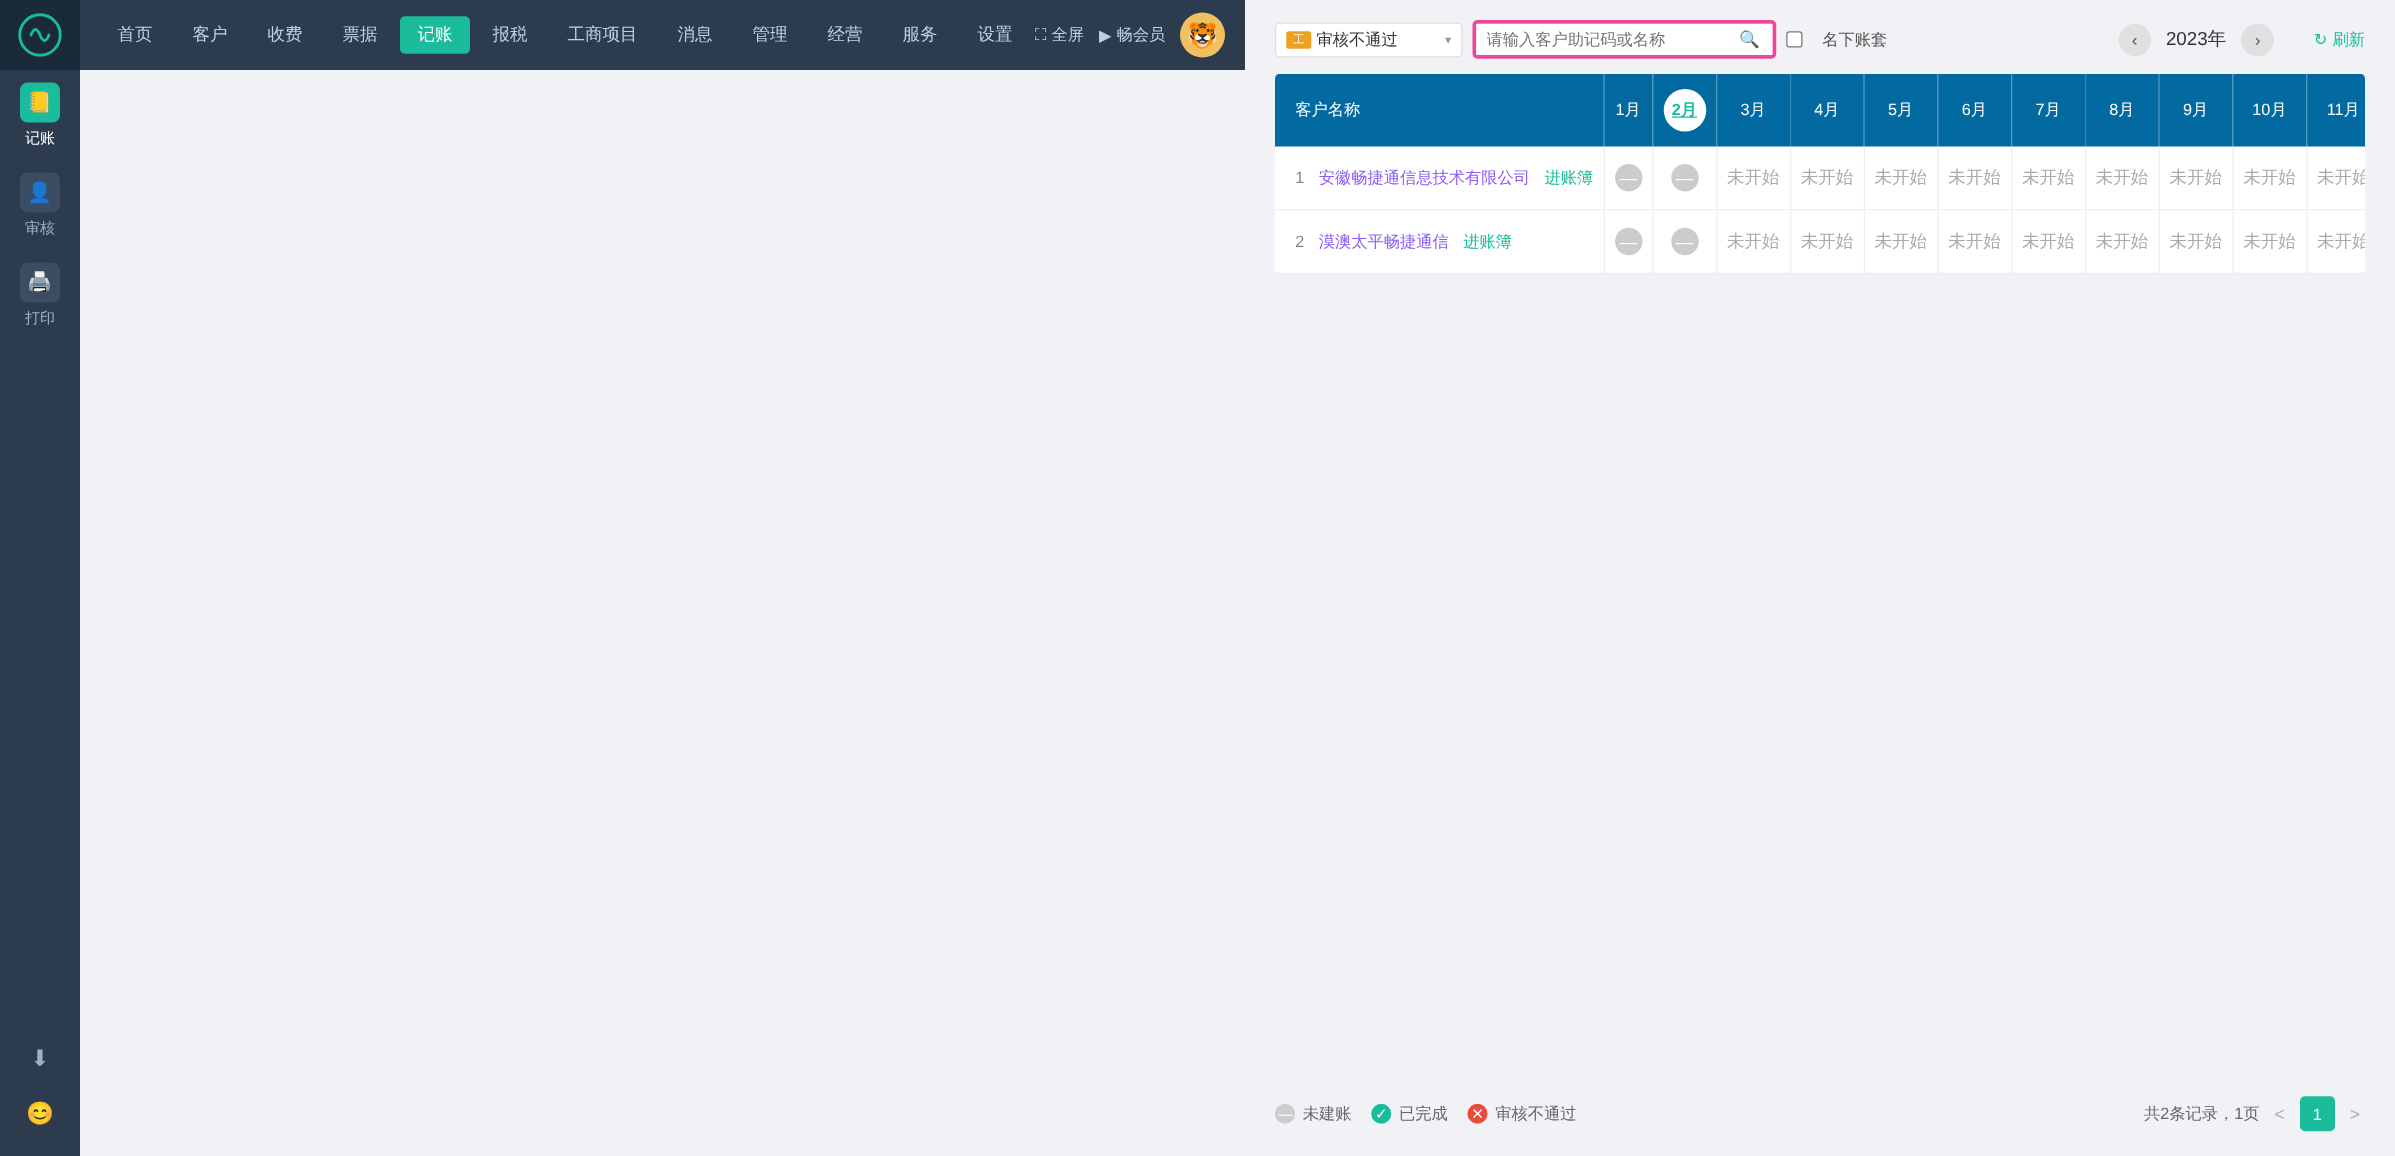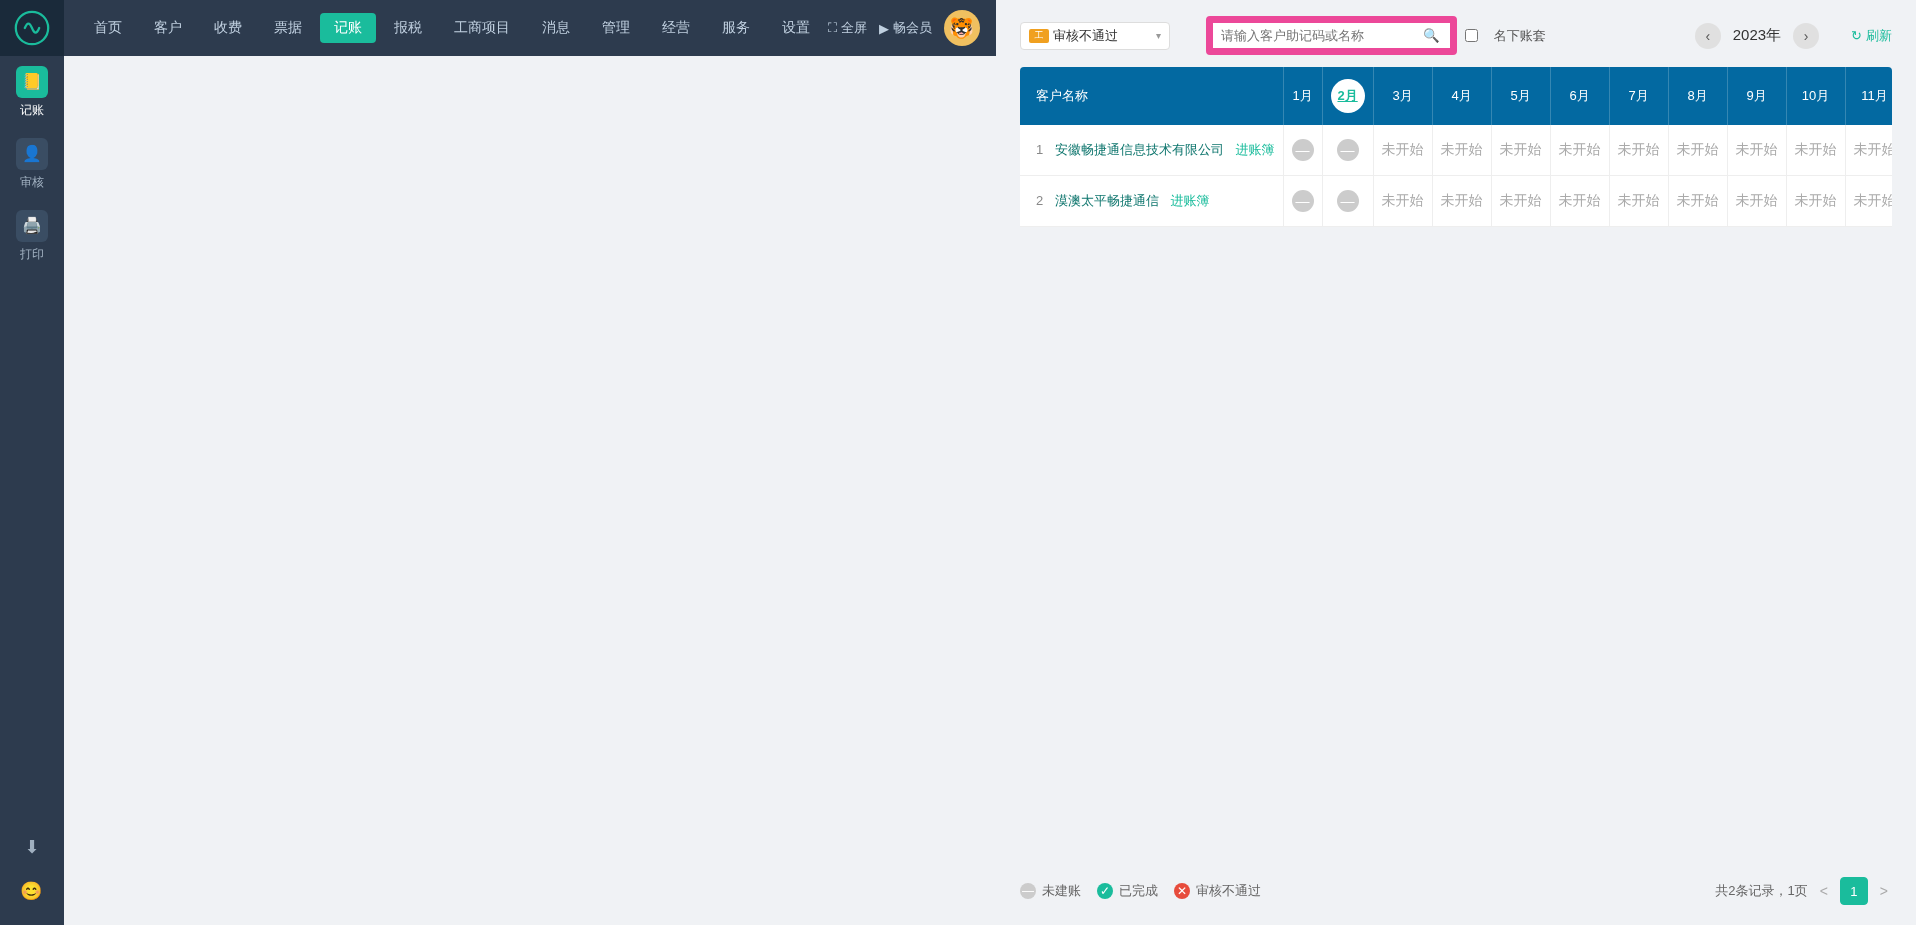--- a/index.html
+++ b/index.html
@@ -119,22 +119,22 @@
     }
     .employee-select .emp-icon {
       width: 20px; height: 14px; background: #f0a020; border-radius: 2px;
       display: flex; align-items: center; justify-content: center;
       font-size: 9px; color: #fff;
     }
     .employee-select .emp-label { flex: 1; font-size: 13px; color: #333; }
     .employee-select .chevron { color: #999; font-size: 10px; }
     .search-box {
       display: flex; align-items: center;
-      border: 7px solid #ec4899; border-radius: 4px;
-      overflow: hidden; background: #fff; margin-left: 28px;
+      border: 3px solid #ec4899; border-radius: 4px;
+      overflow: hidden; background: #fff;
     }
     .search-box input {
       border: none; outline: none; padding: 5px 8px; font-size: 13px; width: 200px; color: #999;
     }
     .search-box .search-btn {
       padding: 5px 10px; background: #fff; border: none; cursor: pointer; color: #888;
     }
     .checkbox-label { display: flex; align-items: center; gap: 16px; font-size: 13px; color: #555; cursor: pointer; }
     .checkbox-label input { cursor: pointer; }
     .year-nav {
@@ -170,21 +170,21 @@
       text-decoration: underline;
     }
     tbody tr { border-bottom: 1px solid #eee; }
     tbody td {
       padding: 14px 8px; text-align: center; font-size: 13px; color: #555;
       border-right: 1px solid #eee;
       white-space: nowrap;
     }
     tbody td:first-child { text-align: left; padding-left: 16px; }
     .row-num { color: #888; margin-right: 8px; }
-    .company-name { color: #0f766e; margin-top: 30px; }
+    .company-name { color: #8b5cf6; margin-top: 30px; }
     .link-enter { color: #1abc9c; cursor: pointer; text-decoration: none; margin-left: 8px; }
     .status-not-started { color: #aaa; font-size: 14px; }
     .status-dot {
       width: 22px; height: 22px; border-radius: 50%;
       background: #ccc; display: inline-flex; align-items: center; justify-content: center;
       color: #fff; font-size: 14px;
     }
 
     
     .footer {

